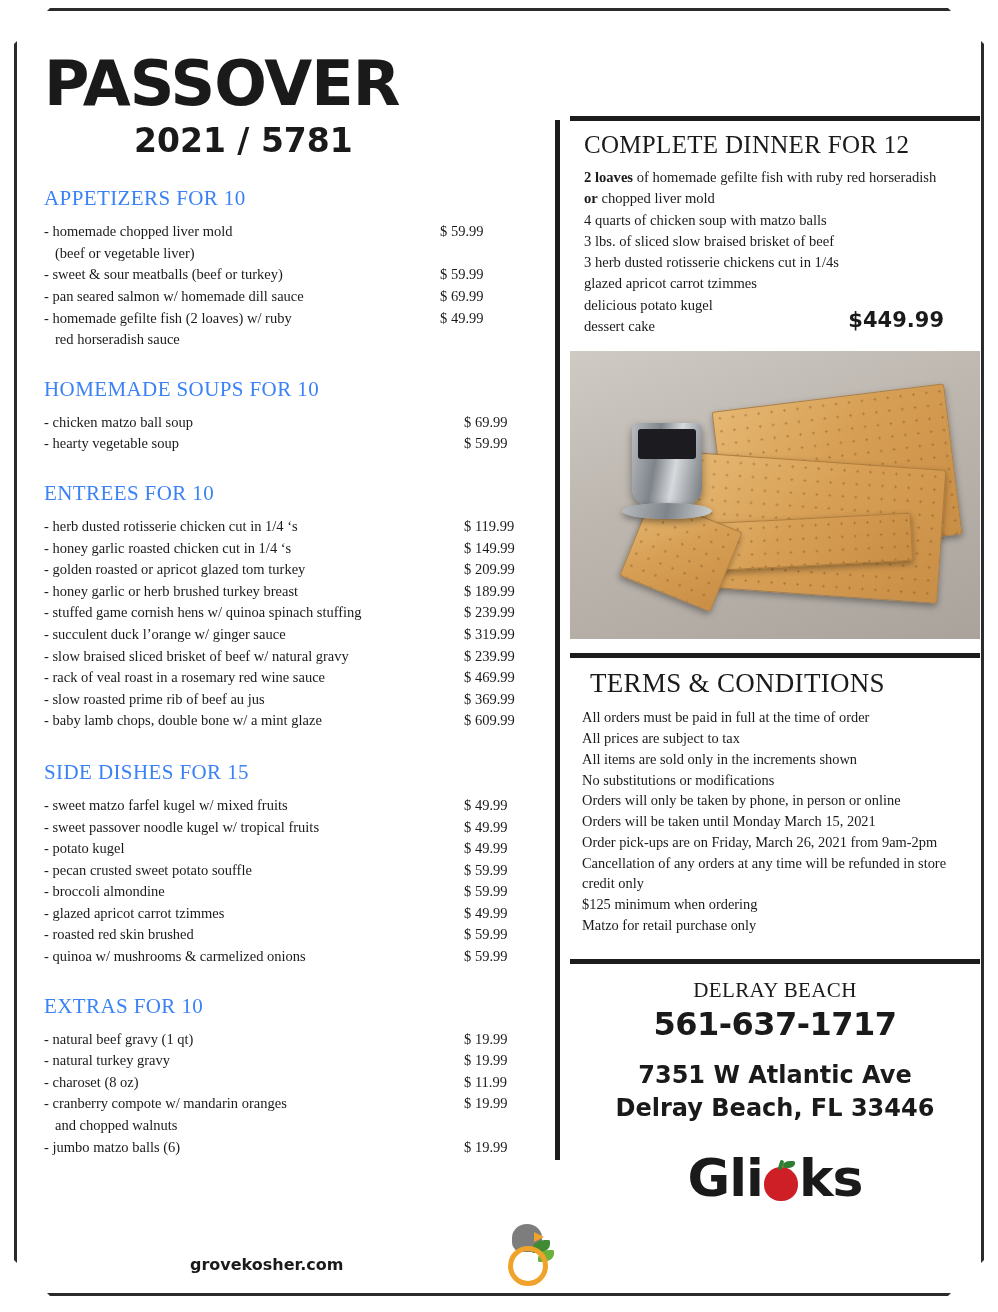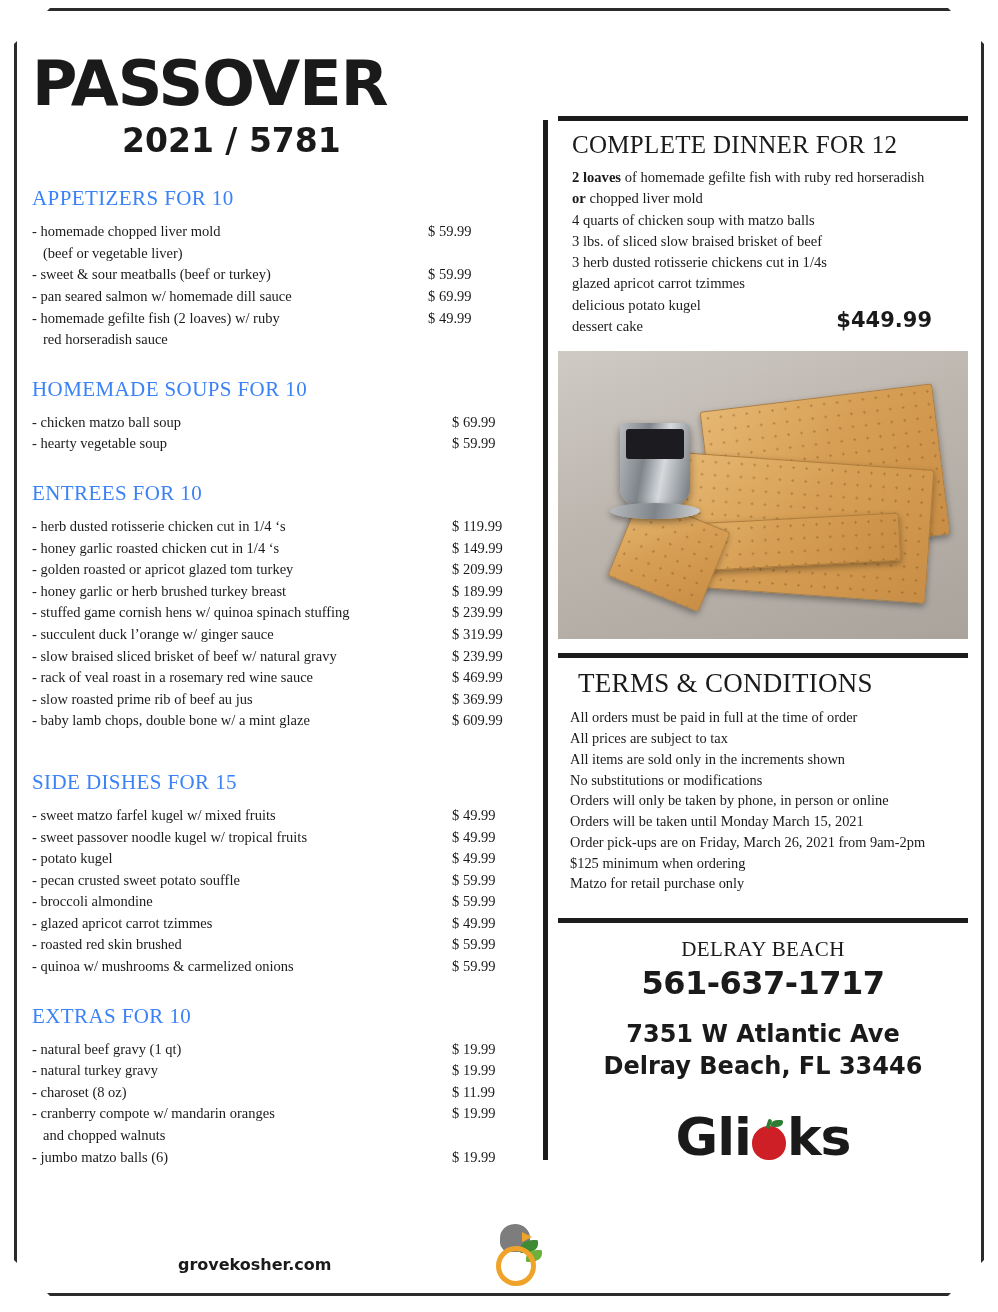--- a/index.html
+++ b/index.html
@@ -26,21 +26,21 @@
     box-sizing: border-box;
     border: 3px solid #2b2b2b;
     -webkit-clip-path: polygon(36px 0, calc(100% - 36px) 0, 100% 36px, 100% calc(100% - 36px), calc(100% - 36px) 100%, 36px 100%, 0 calc(100% - 36px), 0 36px);
     clip-path: polygon(36px 0, calc(100% - 36px) 0, 100% 36px, 100% calc(100% - 36px), calc(100% - 36px) 100%, 36px 100%, 0 calc(100% - 36px), 0 36px);
     background: transparent;
   }
 
   
   .content {
     position: absolute;
-    left: 10px; top: 8px;
+    left: 22px; top: 8px;
     width: 808px; height: 1288px;
   }
 
   .left-col {
     position: absolute;
     left: 22px;
     top: 44px;
     width: 506px;
   }
   .right-col {
@@ -394,21 +394,21 @@
             <div class="name"><span>- slow roasted prime rib of beef au jus</span></div>
             <div class="price">$ 369.99</div>
           </div>
         <div class="row">
             <div class="name"><span>- baby lamb chops, double bone w/ a mint glaze</span></div>
             <div class="price">$ 609.99</div>
           </div>
       </div>
     </div>
 
-    <div class="section" style="margin-top:38px;">
+    <div class="section" style="margin-top:28px;">
       <div class="section-head">SIDE DISHES FOR 15</div>
       <div class="items">
         <div class="row">
             <div class="name"><span>- sweet matzo farfel kugel w/ mixed fruits</span></div>
             <div class="price">$ 49.99</div>
           </div>
         <div class="row">
             <div class="name"><span>- sweet passover noodle kugel w/ tropical fruits</span></div>
             <div class="price">$ 49.99</div>
           </div>
@@ -506,20 +506,21 @@
     <div class="rc-head big">TERMS &amp; CONDITIONS</div>
 
     <div class="terms">
       <div>All orders must be paid in full at the time of order</div>
       <div>All prices are subject to tax</div>
       <div>All items are sold only in the increments shown</div>
       <div>No substitutions or modifications</div>
       <div>Orders will only be taken by phone, in person or online</div>
       <div>Orders will be taken until Monday March 15, 2021</div>
       <div>Order pick-ups are on Friday, March 26, 2021 from 9am-2pm</div>
+      <div>Cancellation of any orders at any time will be refunded in store credit only</div>
       <div>$125 minimum when ordering</div>
       <div>Matzo for retail purchase only</div>
     </div>
 
     <div class="rc-rule" style="margin-top:24px;"></div>
 
     <div class="contact">
       <div class="city">DELRAY BEACH</div>
       <div class="phone">561-637-1717</div>
       <div class="addr">7351 W Atlantic Ave</div>

